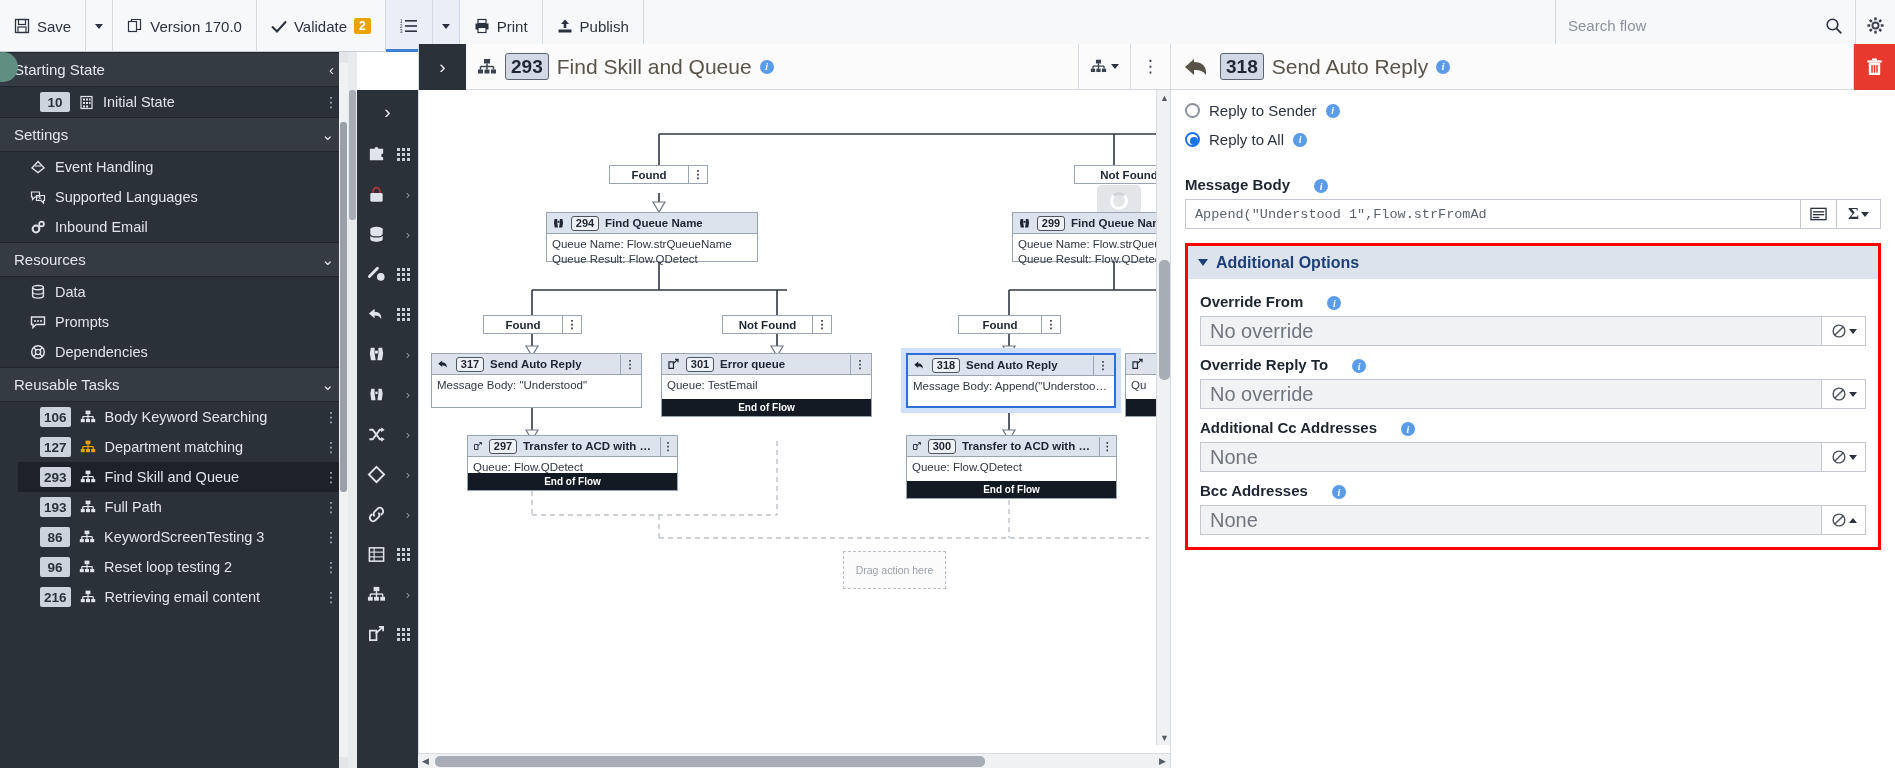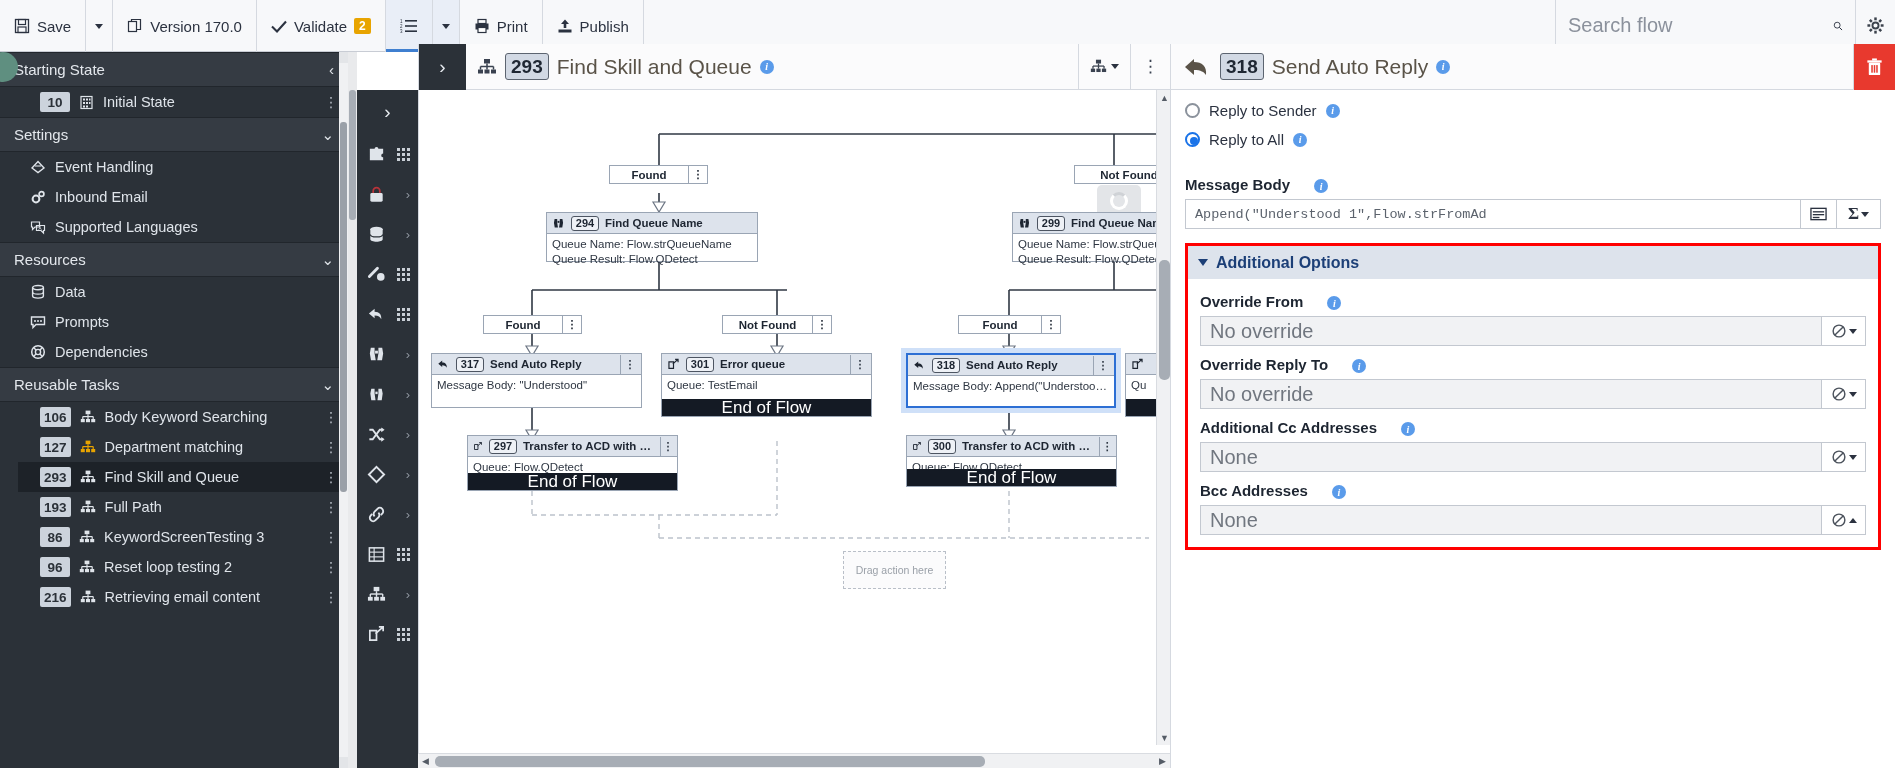--- a/index.html
+++ b/index.html
@@ -31,21 +31,21 @@
   .badge-warn {
     background: #e8a400; color: #ffffff; font-size: 12px; font-weight: bold;
     border-radius: 2px; padding: 1px 5px; line-height: 14px;
   }
   .search-wrap {
     display: flex; align-items: center; width: 300px; padding: 0 12px;
     border-right: 1px solid #d5d9e0;
   }
   .search-wrap input {
     flex: 1; border: none; outline: none; background: transparent;
-    font-family: "Liberation Sans", sans-serif; font-size: 20px; color: #b91c1c;
+    font-family: "Liberation Sans", sans-serif; font-size: 15px; color: #b91c1c;
   }
   .search-wrap input::placeholder { color: #8b919c; }
   .gear-cell { display: flex; align-items: center; padding: 0 10px; }
   svg.ic { display: block; }
 
   
   .sidebar {
     position: absolute; left: 0; top: 52px; width: 348px; height: 716px;
     background: #2b3138; color: #d8dde3; overflow: hidden;
   }
@@ -160,21 +160,21 @@
   .node .nhead .nkebab {
     margin-left: auto; width: 19px; height: 19px;
     border-left: 1px solid #9aa5b4;
     display: flex; align-items: center; justify-content: center;
     font-size: 11px; color: #303945;
   }
   .node .nbody { padding: 3px 5px; font-size: 11.5px; color: #2e3642; line-height: 15px; }
   .node .nbody div { white-space: nowrap; overflow: hidden; text-overflow: ellipsis; }
   .node .eof {
     position: absolute; left: 0; right: 0; bottom: 0; height: 17px;
-    background: #141a24; color: #fff; font-size: 17px; font-weight: normal;
+    background: #141a24; color: #fff; font-size: 10px; font-weight: bold;
     display: flex; align-items: center; justify-content: center;
   }
   .node.selected {
     border: 2px solid #2d6fd4; outline: 5px solid #cfe0f8; outline-offset: 0;
   }
   .branch {
     position: absolute; display: flex; align-items: center;
     height: 19px; border: 1px solid #9aa5b4; background: #fff;
     font-size: 11.5px; font-weight: bold; color: #1d2531;
   }
@@ -403,32 +403,32 @@
     </div>
     <div class="sb-row">
       <svg class="ic" width="16" height="16" viewBox="0 0 16 16">
         <path d="M2 9 L8 2.5 L14 9 L8 13.5 Z" fill="none" stroke="#dfe4ea" stroke-width="1.4"></path>
         <path d="M5 7 L11 7" stroke="#dfe4ea" stroke-width="1.1"></path>
       </svg>
       <span class="sb-label">Event Handling</span>
     </div>
     <div class="sb-row">
       <svg class="ic" width="16" height="16" viewBox="0 0 16 16">
-        <circle cx="6" cy="10" r="3.4" fill="none" stroke="#dfe4ea" stroke-width="2"></circle>
-        <circle cx="11.5" cy="5" r="2.4" fill="none" stroke="#dfe4ea" stroke-width="1.7"></circle>
-      </svg>
-      <span class="sb-label">Inbound Email</span>
-    </div>
-    <div class="sb-row">
-      <svg class="ic" width="16" height="16" viewBox="0 0 16 16">
         <path d="M1.5 3 H9.5 V8 H5 L2.5 10.5 V8 H1.5 Z" fill="none" stroke="#dfe4ea" stroke-width="1.2"></path>
         <path d="M6.5 6.5 H14.5 V11.5 H13.5 V14 L11 11.5 H6.5 Z" fill="none" stroke="#dfe4ea" stroke-width="1.2"></path>
         <text x="8.6" y="10.6" font-size="4.5" fill="#dfe4ea" font-family="Liberation Sans">A</text>
       </svg>
       <span class="sb-label">Supported Languages</span>
+    </div>
+    <div class="sb-row">
+      <svg class="ic" width="16" height="16" viewBox="0 0 16 16">
+        <circle cx="6" cy="10" r="3.4" fill="none" stroke="#dfe4ea" stroke-width="2"></circle>
+        <circle cx="11.5" cy="5" r="2.4" fill="none" stroke="#dfe4ea" stroke-width="1.7"></circle>
+      </svg>
+      <span class="sb-label">Inbound Email</span>
     </div>
 
     <div class="sb-section">
       <span>Resources</span>
       <span>⌄</span>
     </div>
     <div class="sb-row">
       <svg class="ic" width="16" height="16" viewBox="0 0 16 16">
         <ellipse cx="8" cy="3.6" rx="5.4" ry="2.1" fill="none" stroke="#dfe4ea" stroke-width="1.4"></ellipse>
         <path d="M2.6 3.6 V12 c0 1.2 2.4 2.1 5.4 2.1 s5.4-0.9 5.4-2.1 V3.6" fill="none" stroke="#dfe4ea" stroke-width="1.4"></path>
@@ -989,21 +989,21 @@
           <span class="ntitle">Transfer to ACD with queue a…</span>
           <span class="nkebab">⋮</span>
         </div>
         <div class="nbody">
           <div>Queue: Flow.QDetect</div>
           <div>ACD Skill 1: Flow.ACDSkillDetect</div>
         </div>
         <div class="eof">End of Flow</div>
       </div>
 
-      <div class="node" style="left:487px; top:345px; width:211px; height:52px;">
+      <div class="node" style="left:487px; top:345px; width:211px; height:64px;">
         <div class="nhead">
           <svg class="ic" width="13" height="13" viewBox="0 0 20 20">
             <path d="M3 6 h7 v10 H3 Z" fill="none" stroke="#1d2531" stroke-width="1.8"></path>
             <path d="M9 9 L17 2 M12.5 2 H17 V6.5" fill="none" stroke="#1d2531" stroke-width="1.8"></path>
           </svg>
           <span class="nid">300</span>
           <span class="ntitle">Transfer to ACD with queue n…</span>
           <span class="nkebab">⋮</span>
         </div>
         <div class="nbody">

